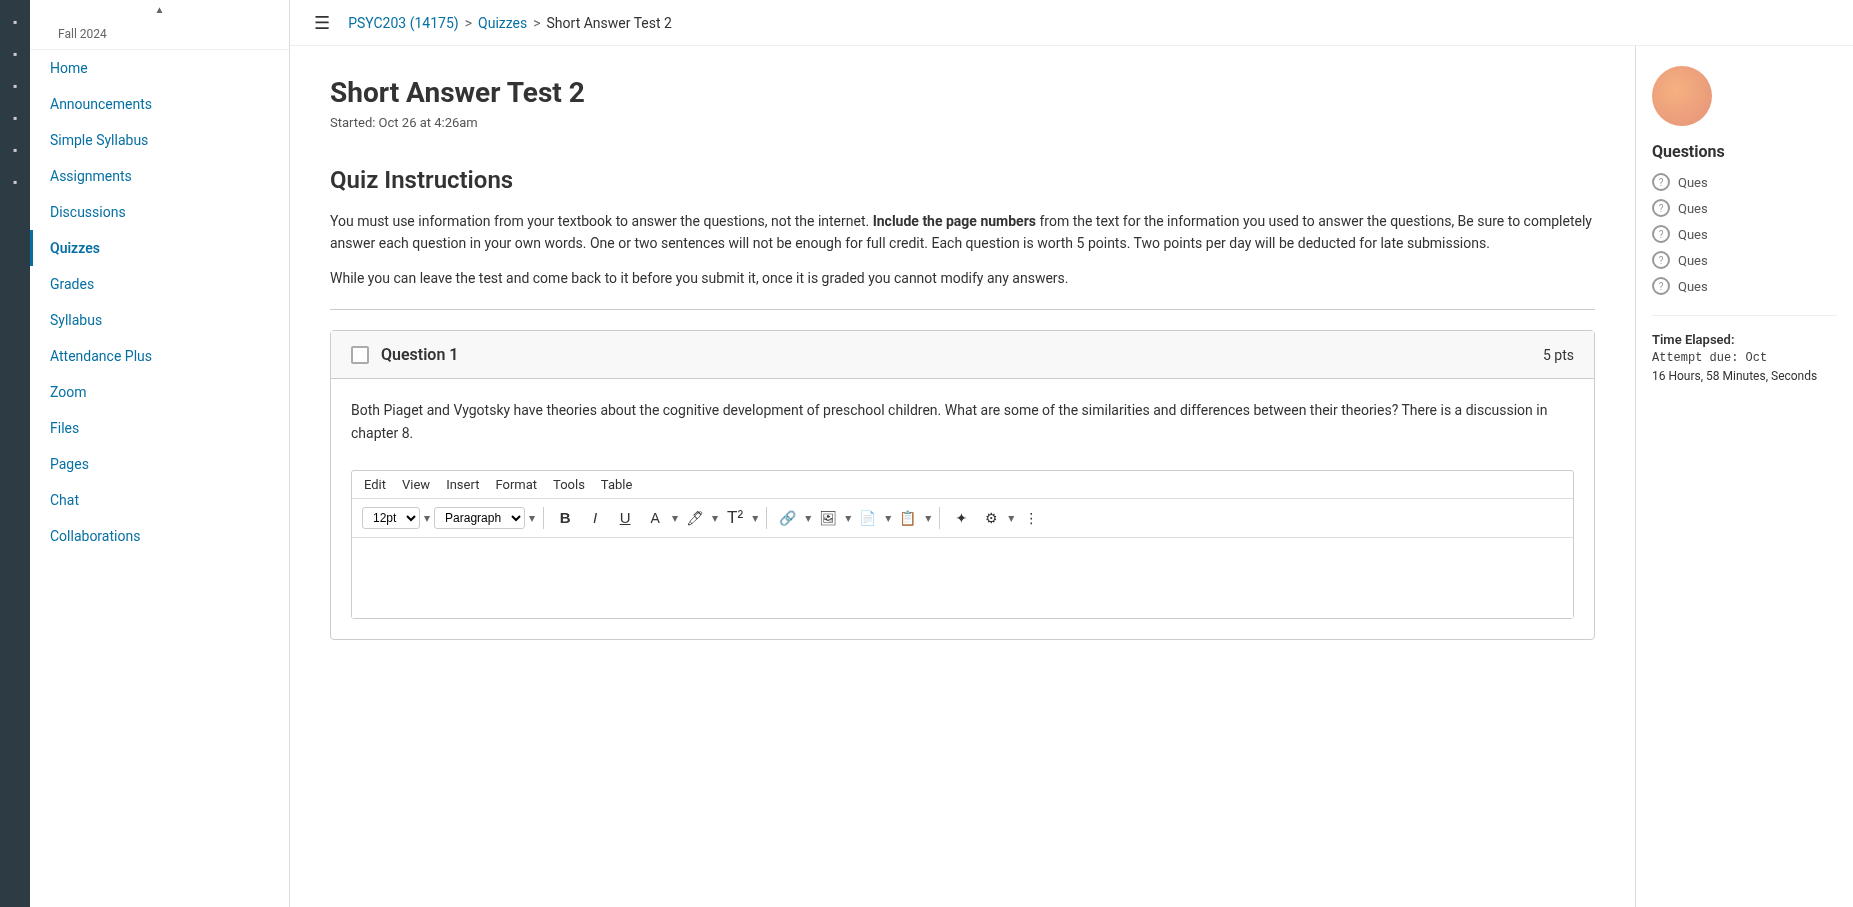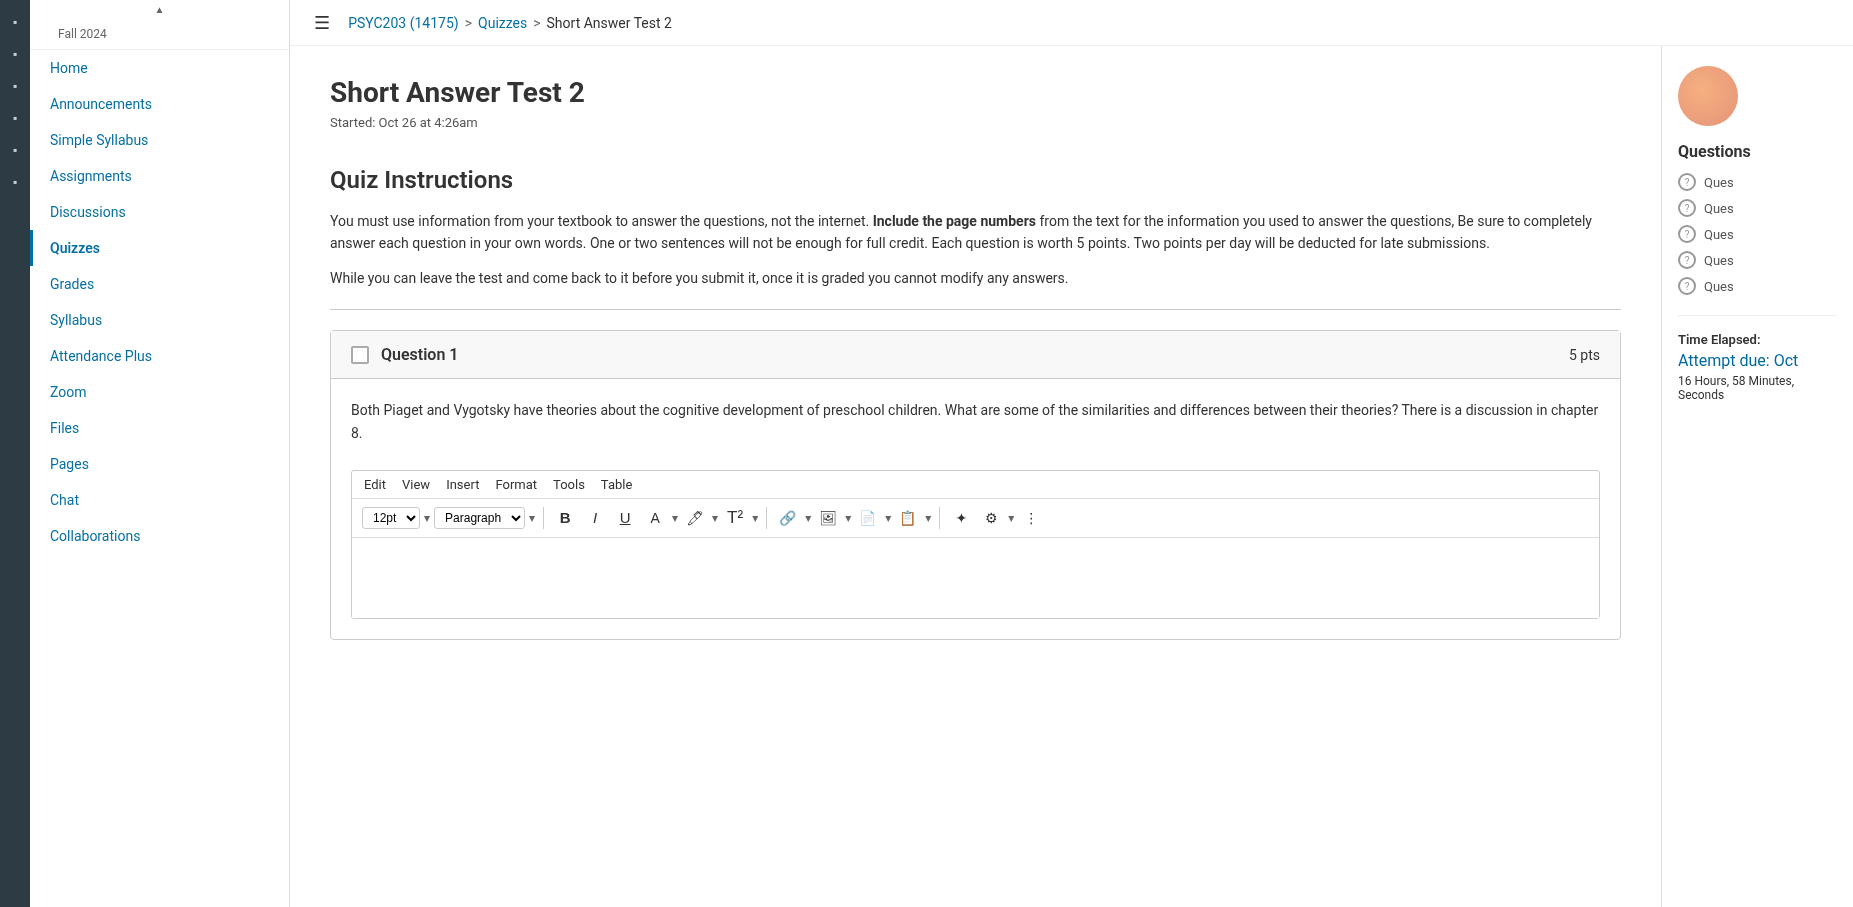--- a/index.html
+++ b/index.html
@@ -247,21 +247,21 @@
       min-height: 80px;
       padding: 10px 12px;
       background: #fff;
       font-size: 14px;
       color: #333;
       outline: none;
     }
 
     
     .right-panel {
-      width: 192px;
+      width: 218px;
       border-left: 1px solid #ddd;
       padding: 20px 16px;
       background: #fff;
       flex-shrink: 0;
       overflow-y: auto;
     }
 
     .right-panel-title {
       font-size: 16px;
       font-weight: bold;
@@ -296,23 +296,24 @@
       padding-top: 16px;
       border-top: 1px solid #eee;
     }
     .time-label {
       font-size: 13px;
       font-weight: 600;
       color: #333;
       margin-bottom: 4px;
     }
     .time-attempt {
-      font-size: 16px;
-      color: #0369a1;
+      font-size: 12px;
+      color: #404040;
       margin-bottom: 4px;
+      font-family: Liberation Mono, monospace;
     }
     .time-value {
       font-size: 12px;
       color: #333;
     }
   </style>
 </head>
 <body>
 
 <div class="sidebar-icons">

